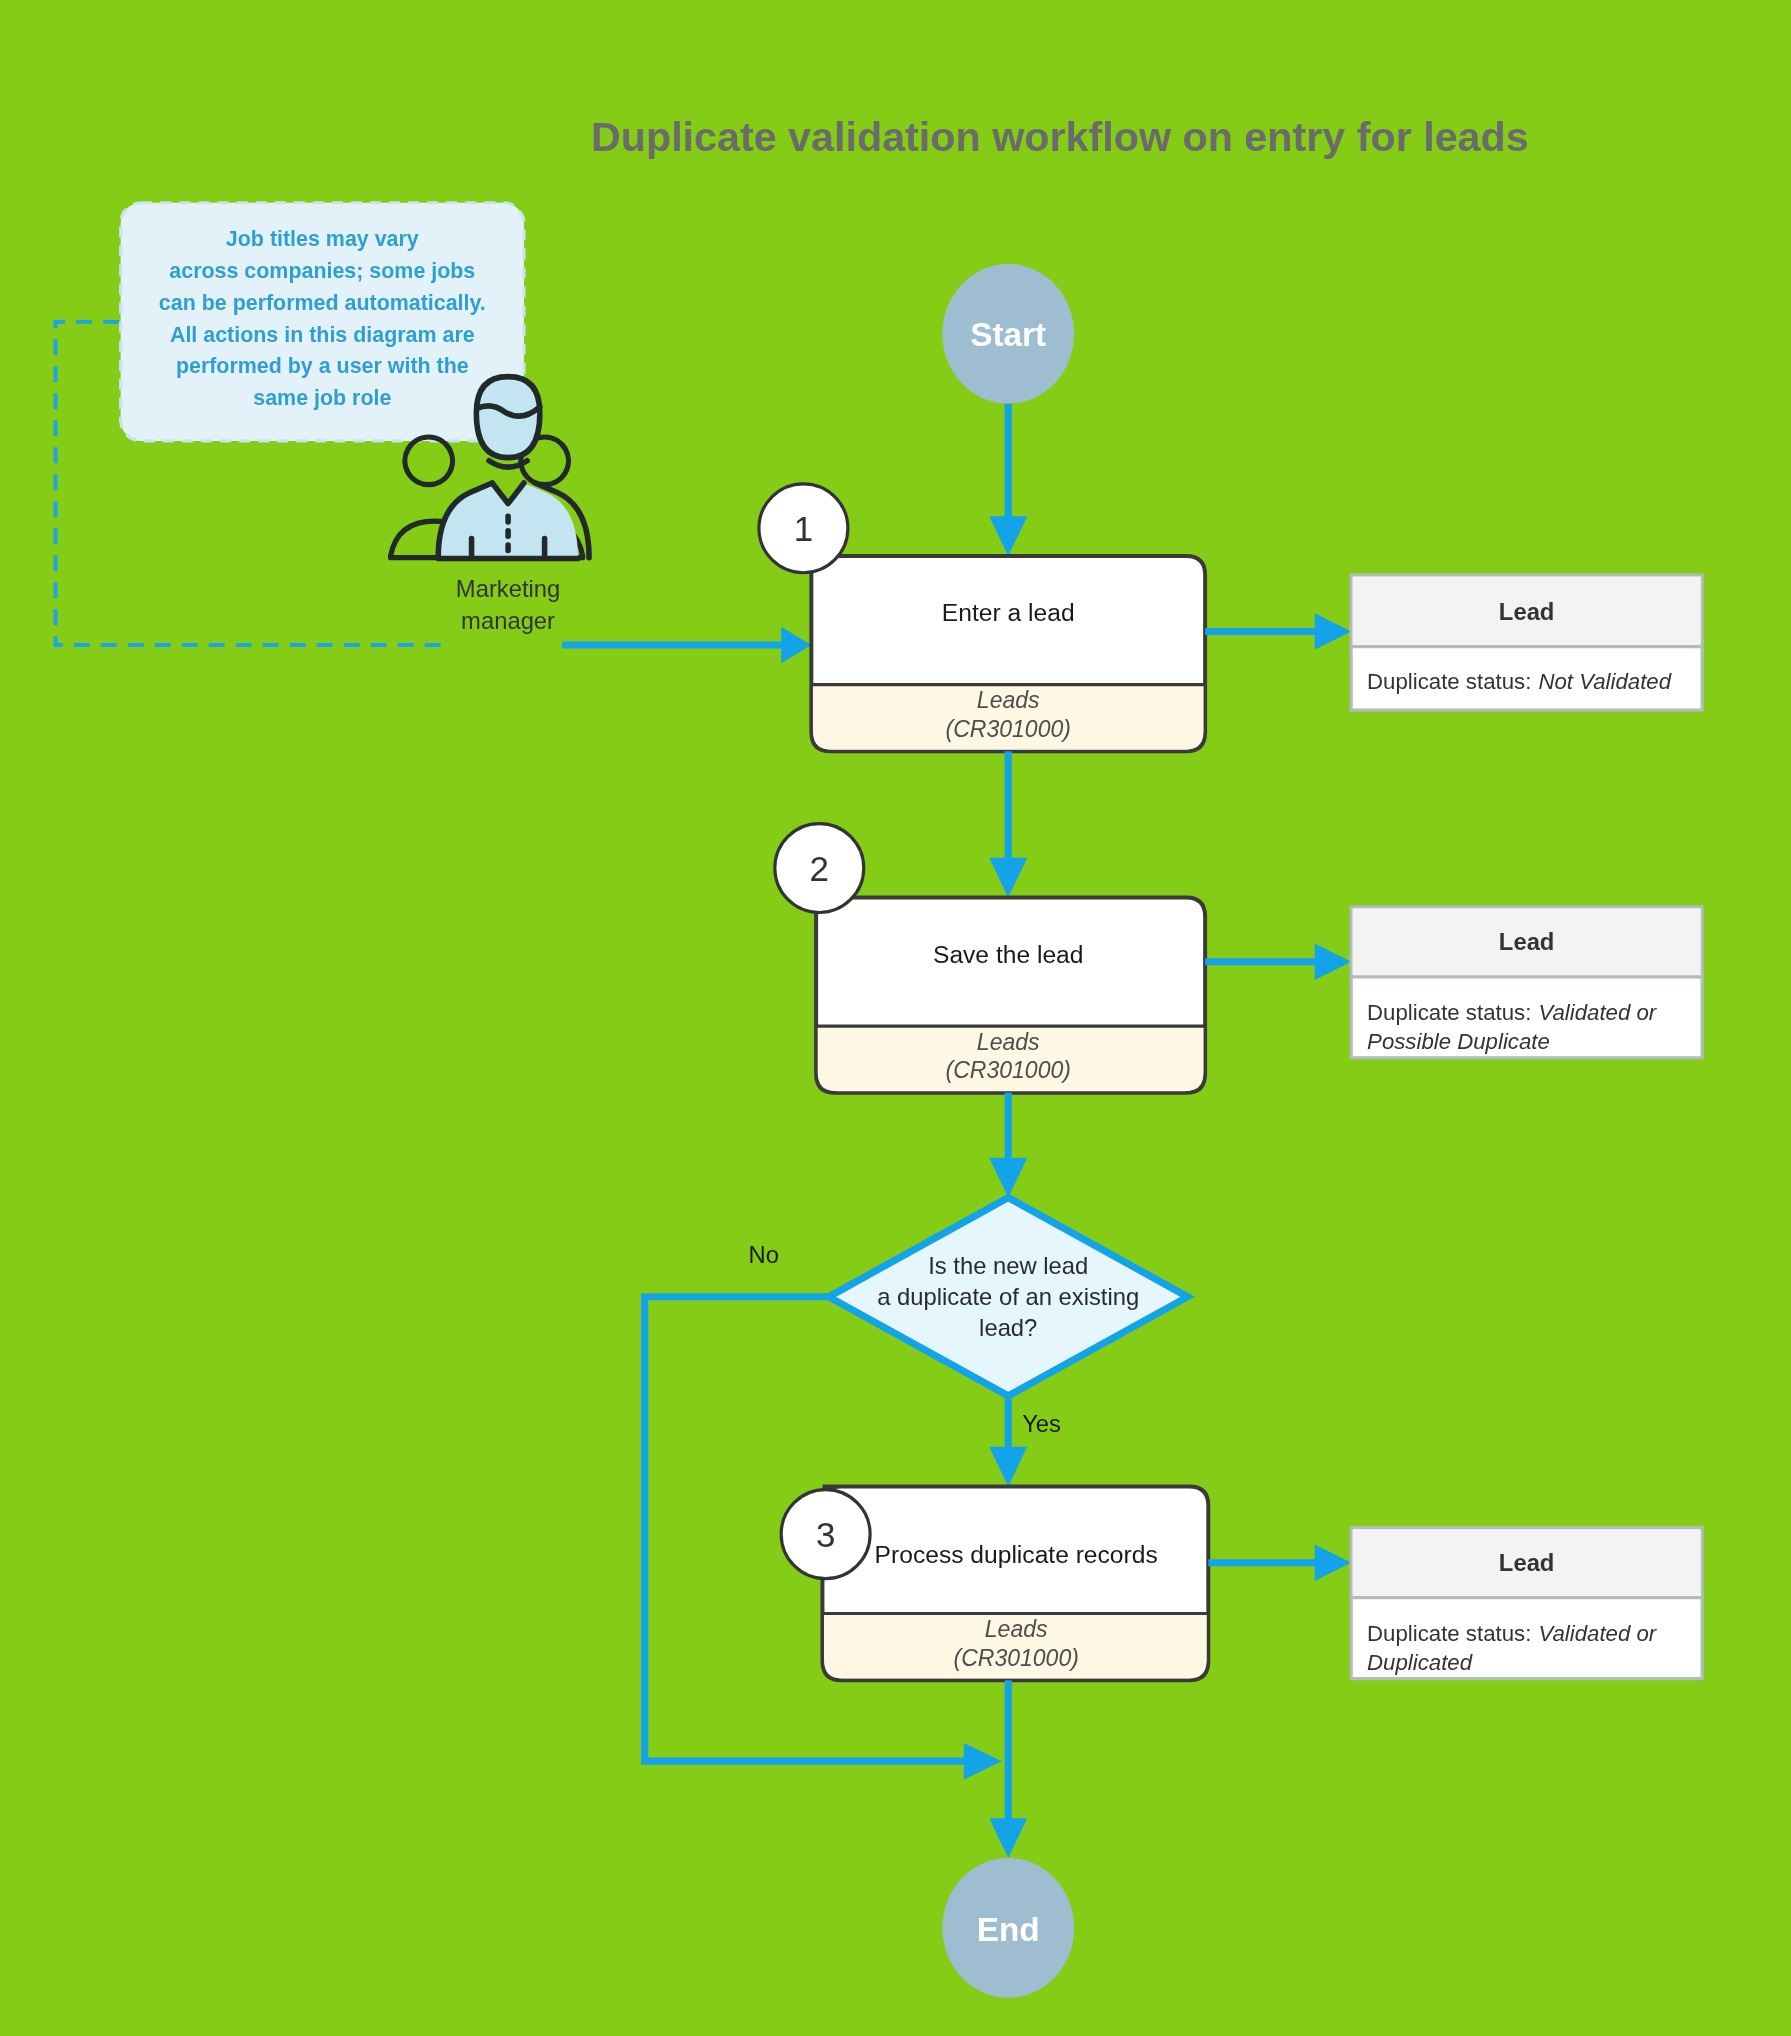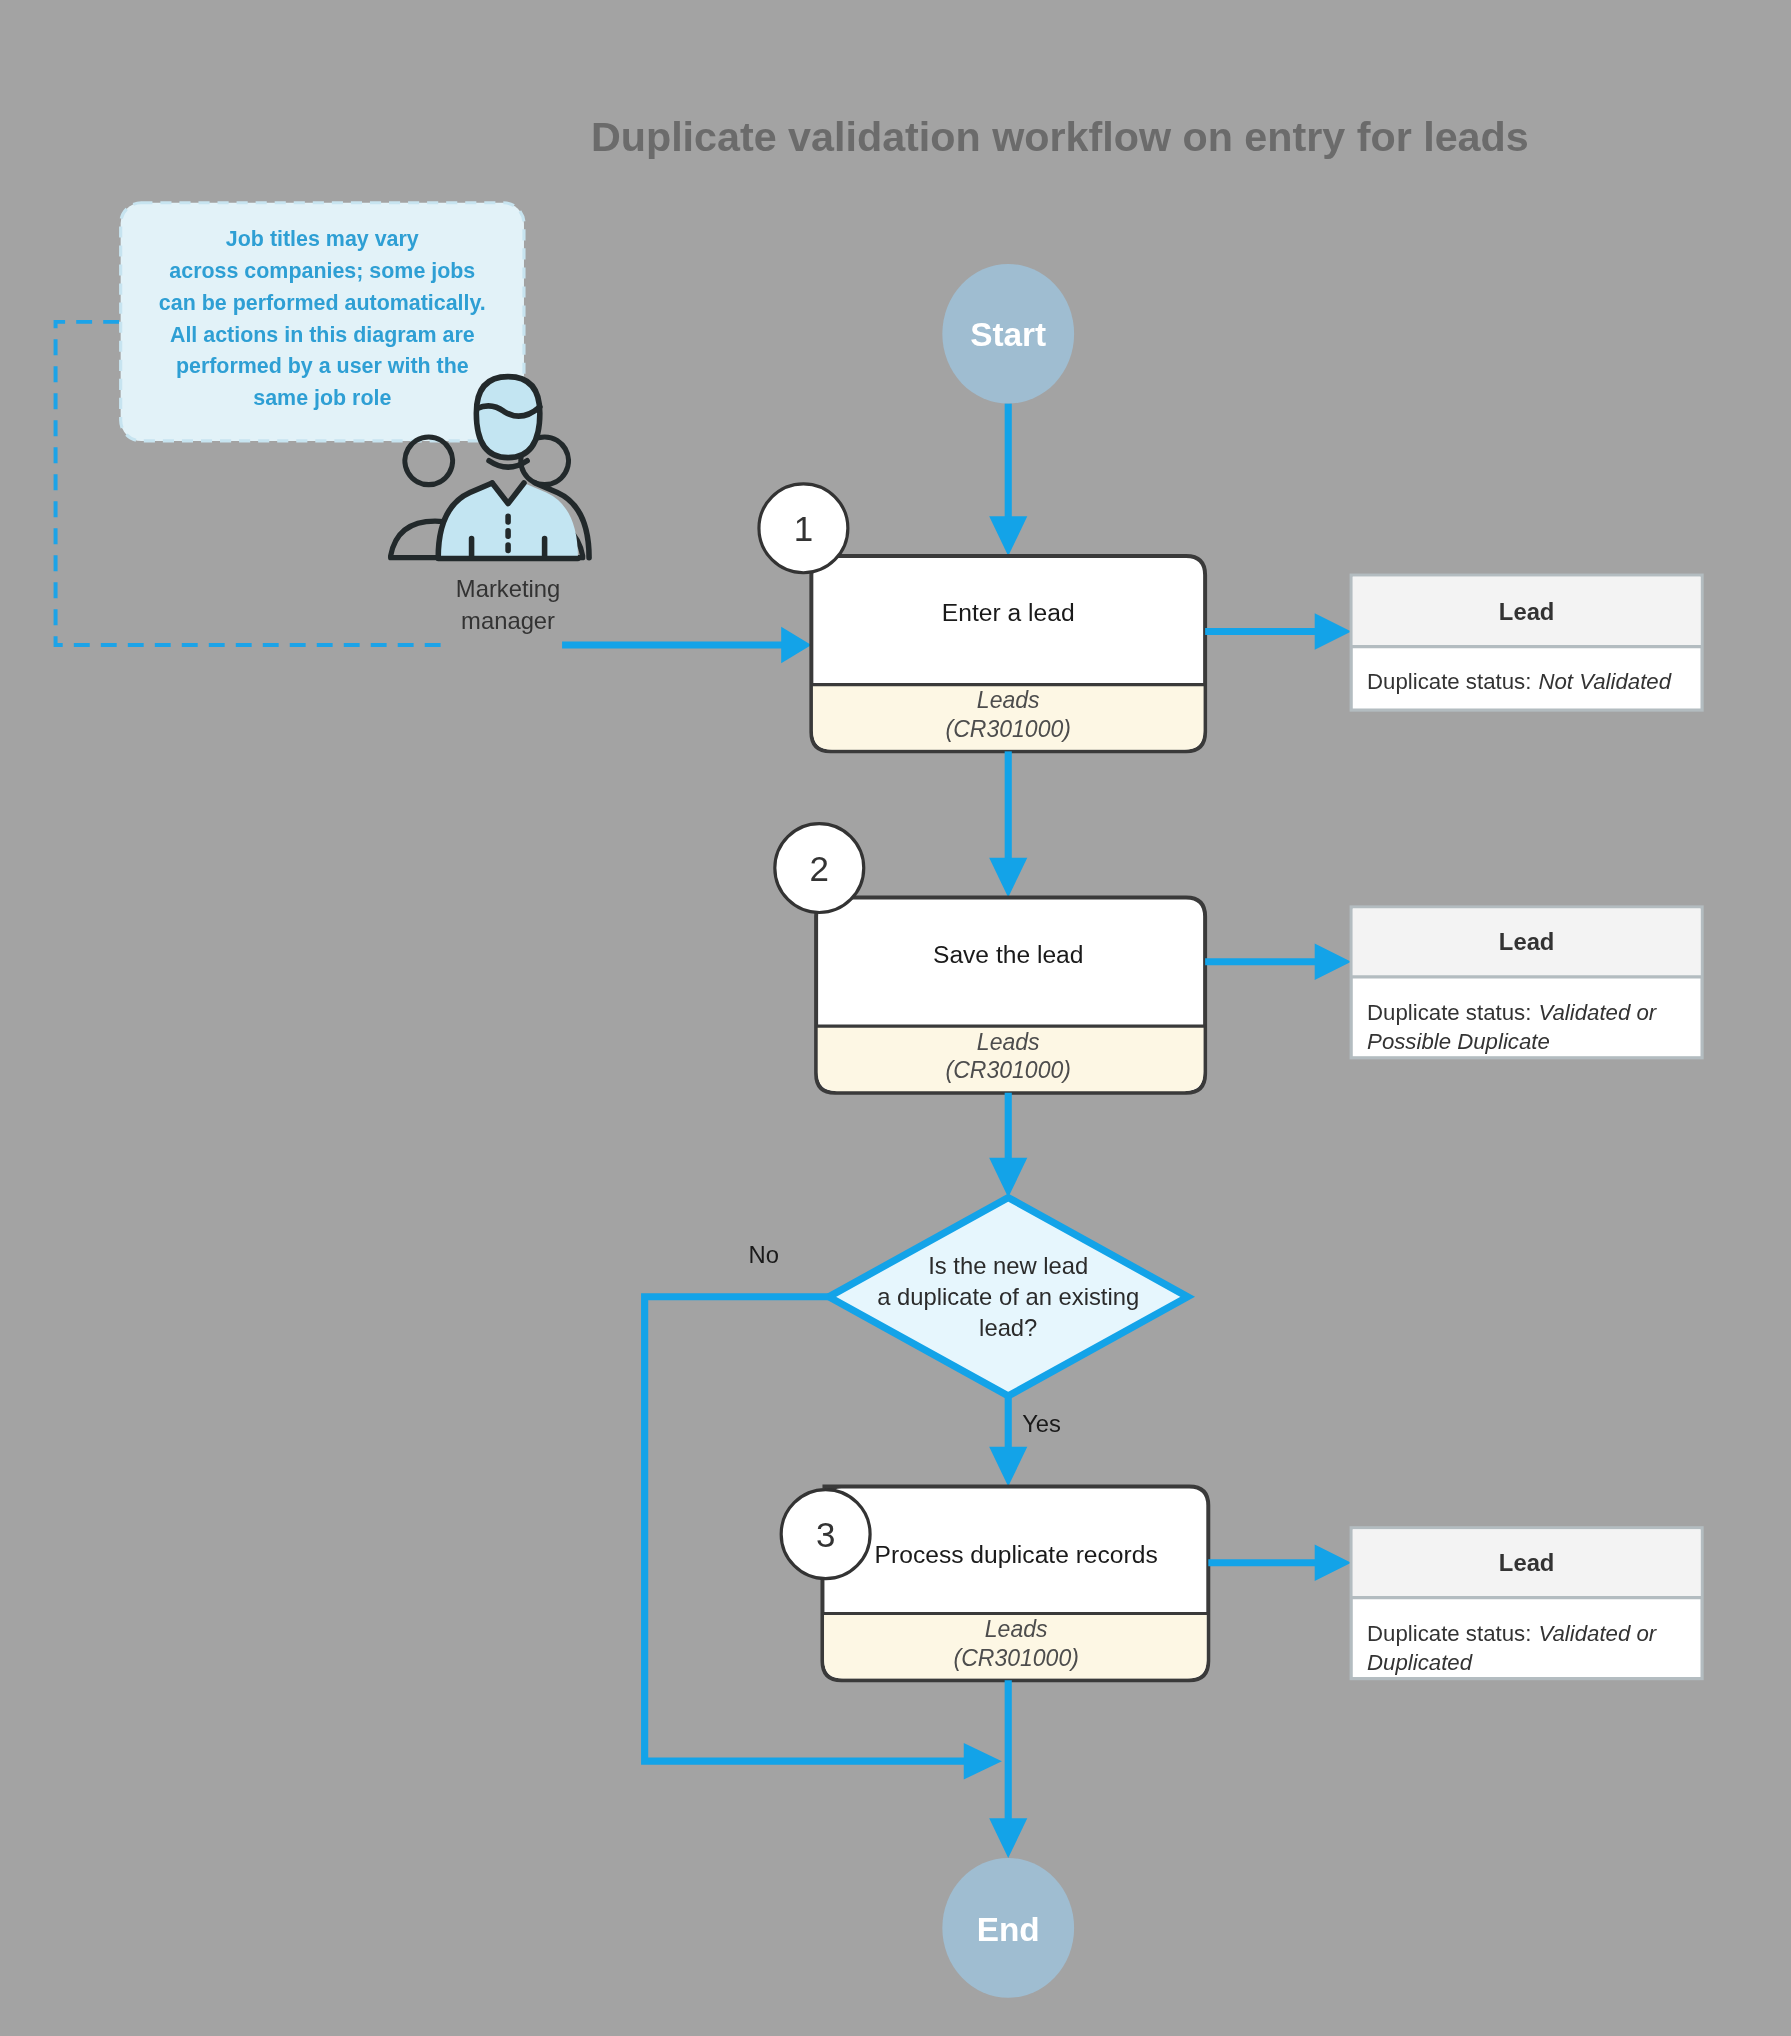--- a/index.html
+++ b/index.html
@@ -4,21 +4,21 @@
 <style>
   html, body {
     margin: 0;
     padding: 0;
     background: #ffffff;
   }
   #page {
     position: relative;
     width: 1791px;
     height: 2037px;
-    background: #a3a3a3;
+    background: #84cc16;
     font-family: "Liberation Sans", sans-serif;
     overflow: hidden;
   }
   svg.layer {
     position: absolute;
     top: 0;
     left: 0;
     width: 1791px;
     height: 2037px;
     display: block;

